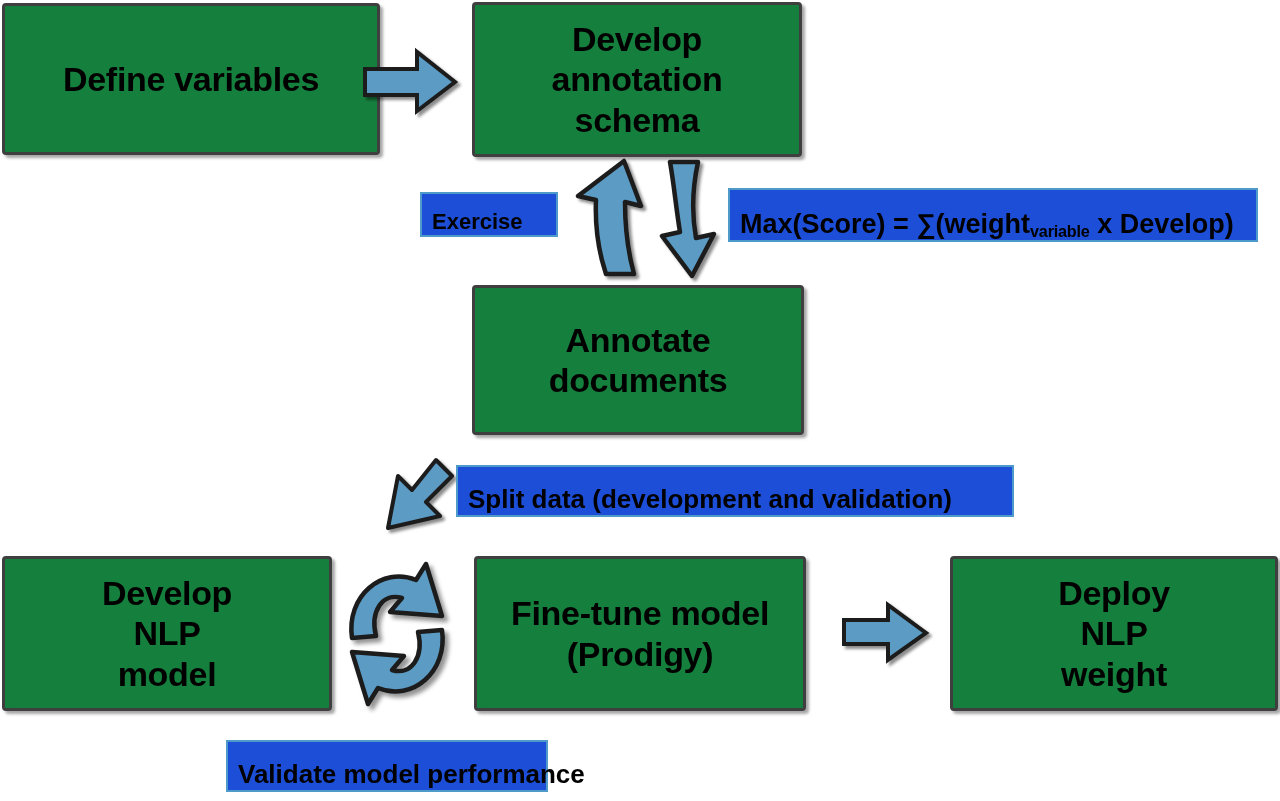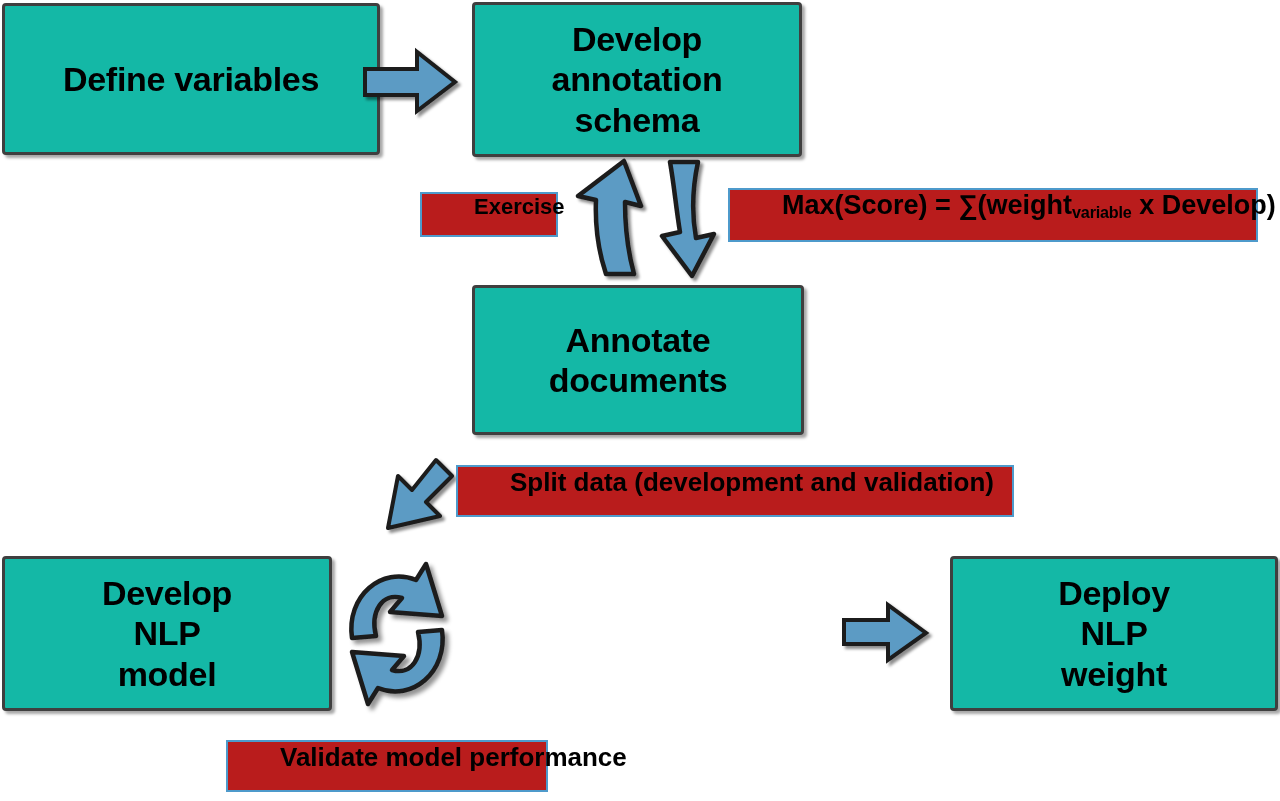--- a/index.html
+++ b/index.html
@@ -18,48 +18,47 @@
     position: absolute;
     left: 0; top: 0;
     width: 1280px;
     height: 801px;
   }
 
   
   .proc-box {
     position: absolute;
     box-sizing: border-box;
-    background: #14b8a6;
+    background: #15803d;
     border: 3px solid #3F3F3F;
     border-radius: 4px;
     box-shadow: 3px 3px 3px rgba(0,0,0,0.35);
     display: flex;
     align-items: center;
     justify-content: center;
     text-align: center;
     color: #000000;
     font-weight: bold;
     line-height: 1.18;
     letter-spacing: -0.3px;
     white-space: pre-line;
   }
 
   
   .label-box {
     position: absolute;
     box-sizing: border-box;
-    background: #b91c1c;
+    background: #1d4ed8;
     border: 2px solid #4E9ACB;
     display: flex;
-    align-items: flex-start;
+    align-items: flex-end;
     justify-content: flex-start;
     color: #000000;
     font-weight: bold;
     white-space: nowrap;
-    padding-left: 42px;
   }
   .label-box > .lbl-text { padding-left: 10px; }
   .label-box sub {
     font-size: 0.60em;
     vertical-align: baseline;
     position: relative;
     bottom: -0.22em;
     letter-spacing: -0.2px;
   }
 
@@ -181,20 +180,22 @@
                  L 30,148
                  L 14,96
                  L 66,100
                  L 54,114
                  C 74,120 86,100 80,76
                  Z" fill="#5B9BC4" stroke="#1C1C1C" stroke-width="4.5" stroke-linejoin="round"></path>
       </g>
     </svg>
   </div>
 
+  <div class="proc-box" style="left:474px; top:556px; width:332px; height:155px; font-size:34px;">Fine-tune model
+(Prodigy)</div>
 
   <div class="arrow" style="left:842px; top:602px; width:88px; height:62px;">
     <svg width="88" height="62" viewBox="0 0 88 62">
       <defs>
         <filter id="sh6" x="-30%" y="-30%" width="185%" height="195%">
           <feDropShadow dx="3" dy="3" stdDeviation="1.6" flood-color="#000" flood-opacity="0.45"></feDropShadow>
         </filter>
       </defs>
       <polygon filter="url(#sh6)" points="2,18 46,18 46,3 84,31 46,58 46,42 2,42" fill="#5B9BC4" stroke="#1C1C1C" stroke-width="4" stroke-linejoin="miter"></polygon>
     </svg>

